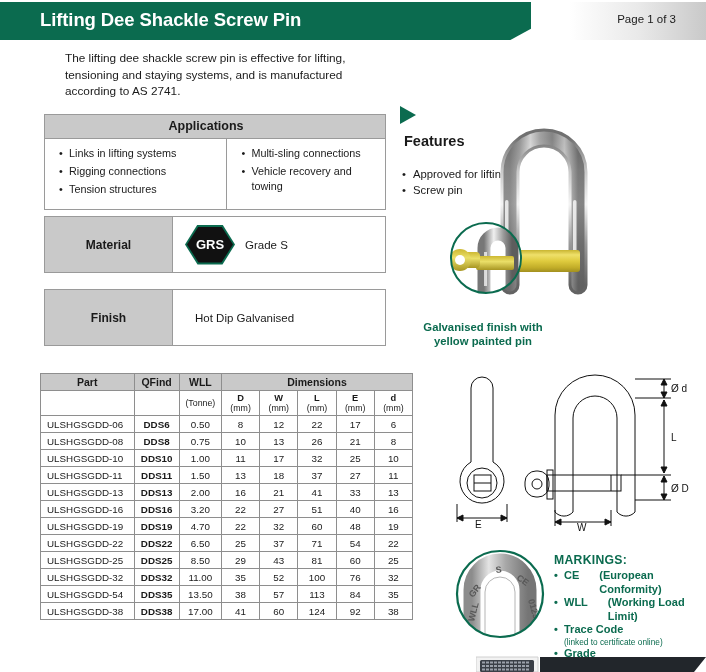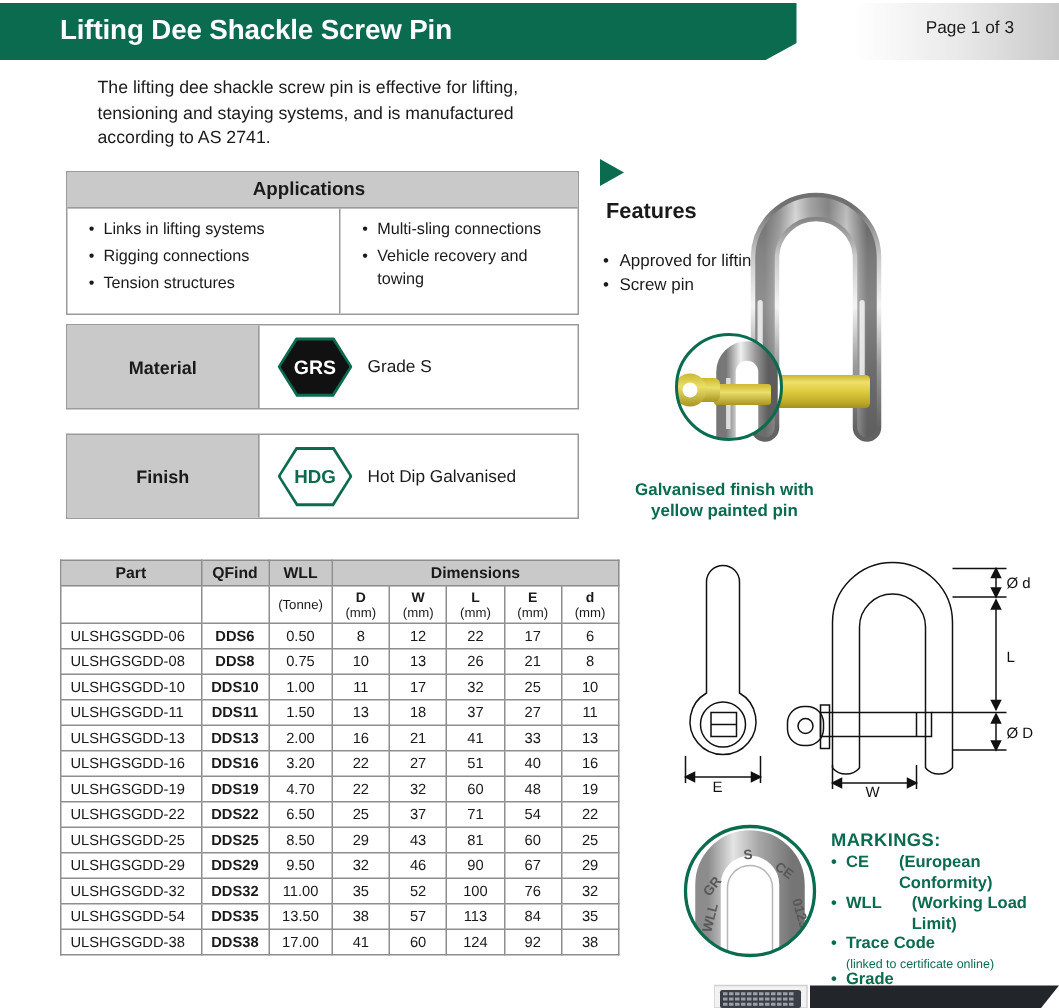--- a/index.html
+++ b/index.html
@@ -212,25 +212,20 @@
         <div class="inner">GRS</div>
       </div>
     </div>
     <div class="spec-text">Grade S</div>
   </div>
 </div>
 
 <div class="spec-box" id="finish-box">
   <div class="spec-label">Finish</div>
   <div class="spec-body">
-    <div class="hexwrap">
-      <div class="hex hex-hdg">
-        <div class="inner">HDG</div>
-      </div>
-    </div>
     <div class="spec-text">Hot Dip Galvanised</div>
   </div>
 </div>
 
 <div class="tri-icon"></div>
 <div class="features-title">Features</div>
 <div class="features-list">
   <div class="feat-li">
     <span class="bullet">•</span>
     <span>Approved for lifting</span>
@@ -430,30 +425,20 @@
       </tr>
       <tr>
         <td class="part">ULSHGSGDD-25</td>
         <td class="qfind">DDS25</td>
         <td>8.50</td>
         <td>29</td>
         <td>43</td>
         <td>81</td>
         <td>60</td>
         <td>25</td>
-      </tr>
-      <tr>
-        <td class="part">ULSHGSGDD-29</td>
-        <td class="qfind">DDS29</td>
-        <td>9.50</td>
-        <td>32</td>
-        <td>46</td>
-        <td>90</td>
-        <td>67</td>
-        <td>29</td>
       </tr>
       <tr>
         <td class="part">ULSHGSGDD-32</td>
         <td class="qfind">DDS32</td>
         <td>11.00</td>
         <td>35</td>
         <td>52</td>
         <td>100</td>
         <td>76</td>
         <td>32</td>

